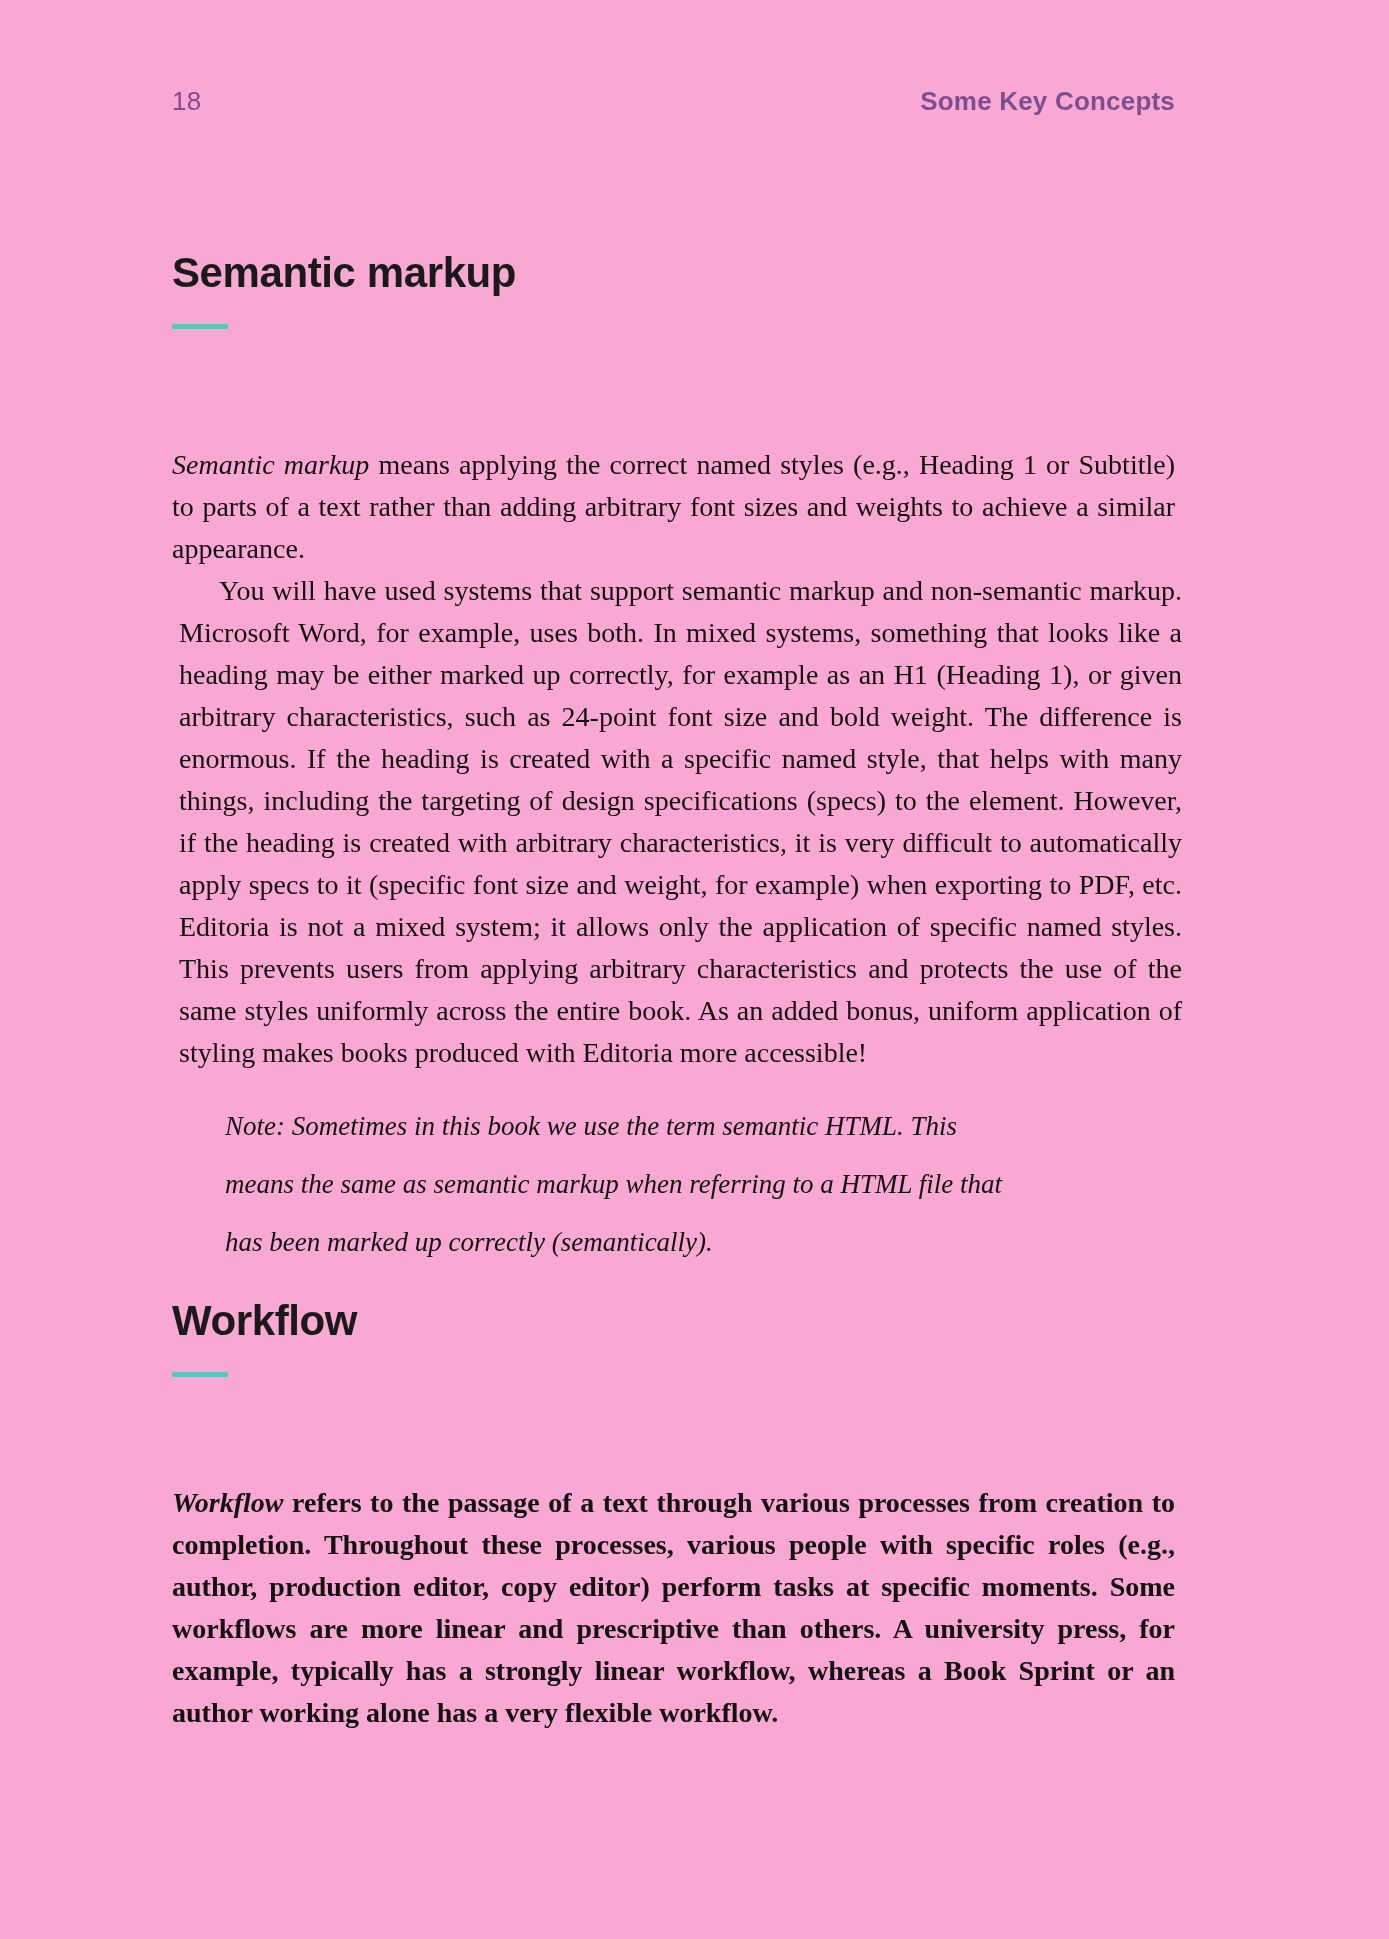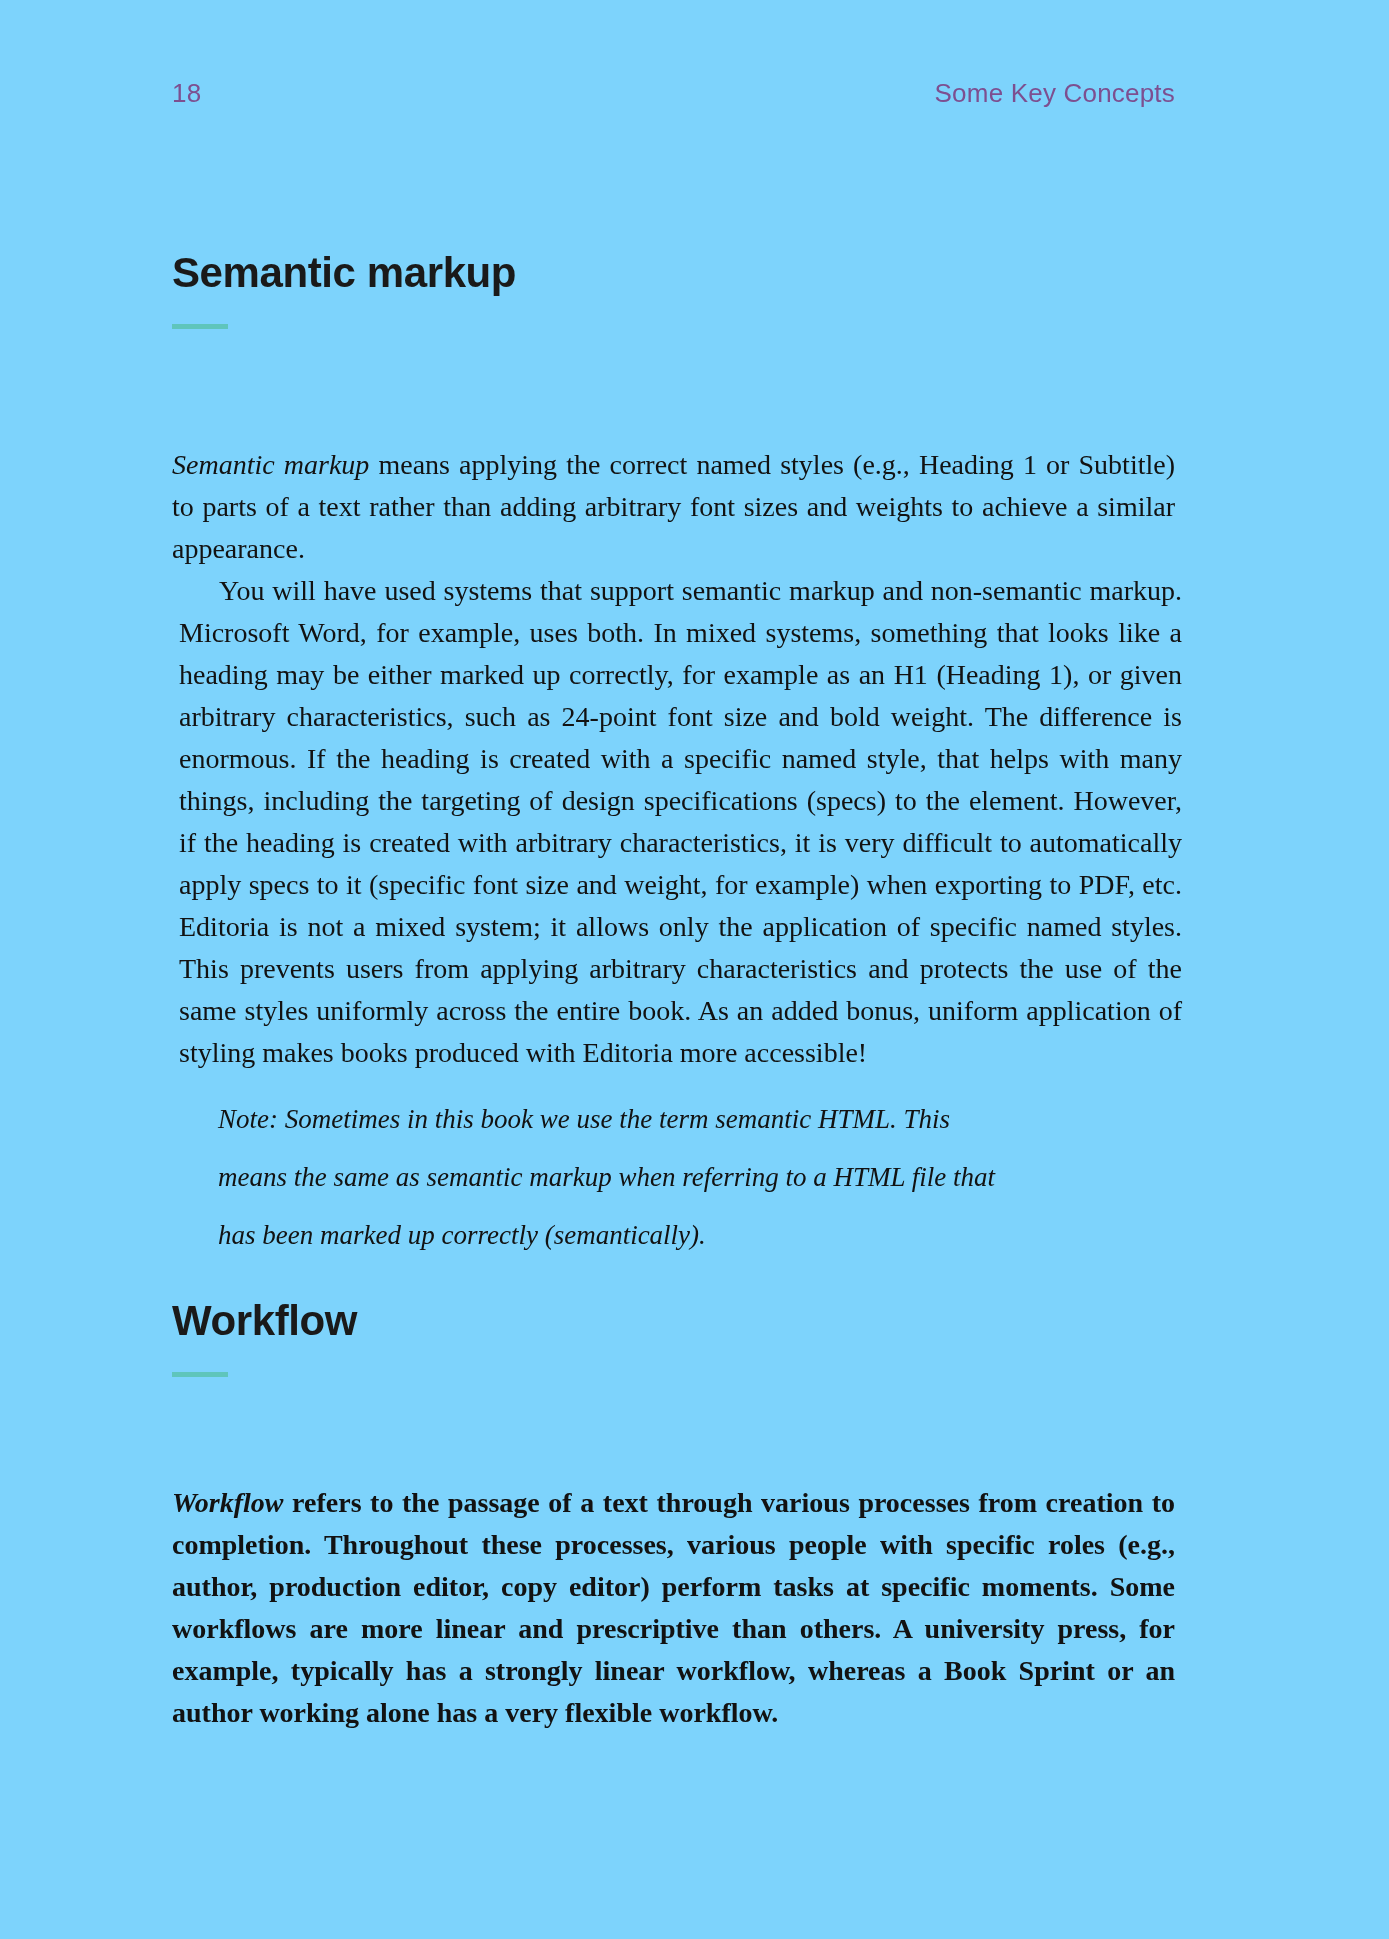--- a/index.html
+++ b/index.html
@@ -4,41 +4,41 @@
 <style>
   html, body {
     margin: 0;
     padding: 0;
     background: #ffffff;
   }
   .page {
     position: relative;
     width: 1389px;
     height: 1939px;
-    background: #7dd3fc;
+    background: #f9a8d4;
     box-sizing: border-box;
     overflow: hidden;
   }
 
   
   .running-header {
     position: absolute;
     left: 172px;
     top: 78px;
     width: 1003px;
     display: flex;
     align-items: baseline;
     justify-content: space-between;
     font-family: "Liberation Sans", sans-serif;
     font-size: 26px;
     letter-spacing: 0.2px;
     color: #7d4f90;
   }
   .running-header .folio { font-weight: 400; }
-  .running-header .title { font-weight: 400; }
+  .running-header .title { font-weight: 700; margin-top: 8px; }
 
   
   .content {
     position: absolute;
     left: 172px;
     top: 0;
     width: 1003px;
   }
 
   
@@ -68,21 +68,21 @@
     text-align: justify;
     text-justify: inter-word;
     margin: 0;
     hyphens: none;
   }
   p.body.indent { text-indent: 40px; }
   p.body em, .italic { font-style: italic; }
 
   
   .note-block {
-    margin: 8px;
+    margin: 15px;
     padding-left: 38px;
     font-family: "Liberation Serif", serif;
     font-style: italic;
     font-size: 27px;
     line-height: 58px;
     color: #121212;
     text-align: left;
     width: 780px;
   }
 

